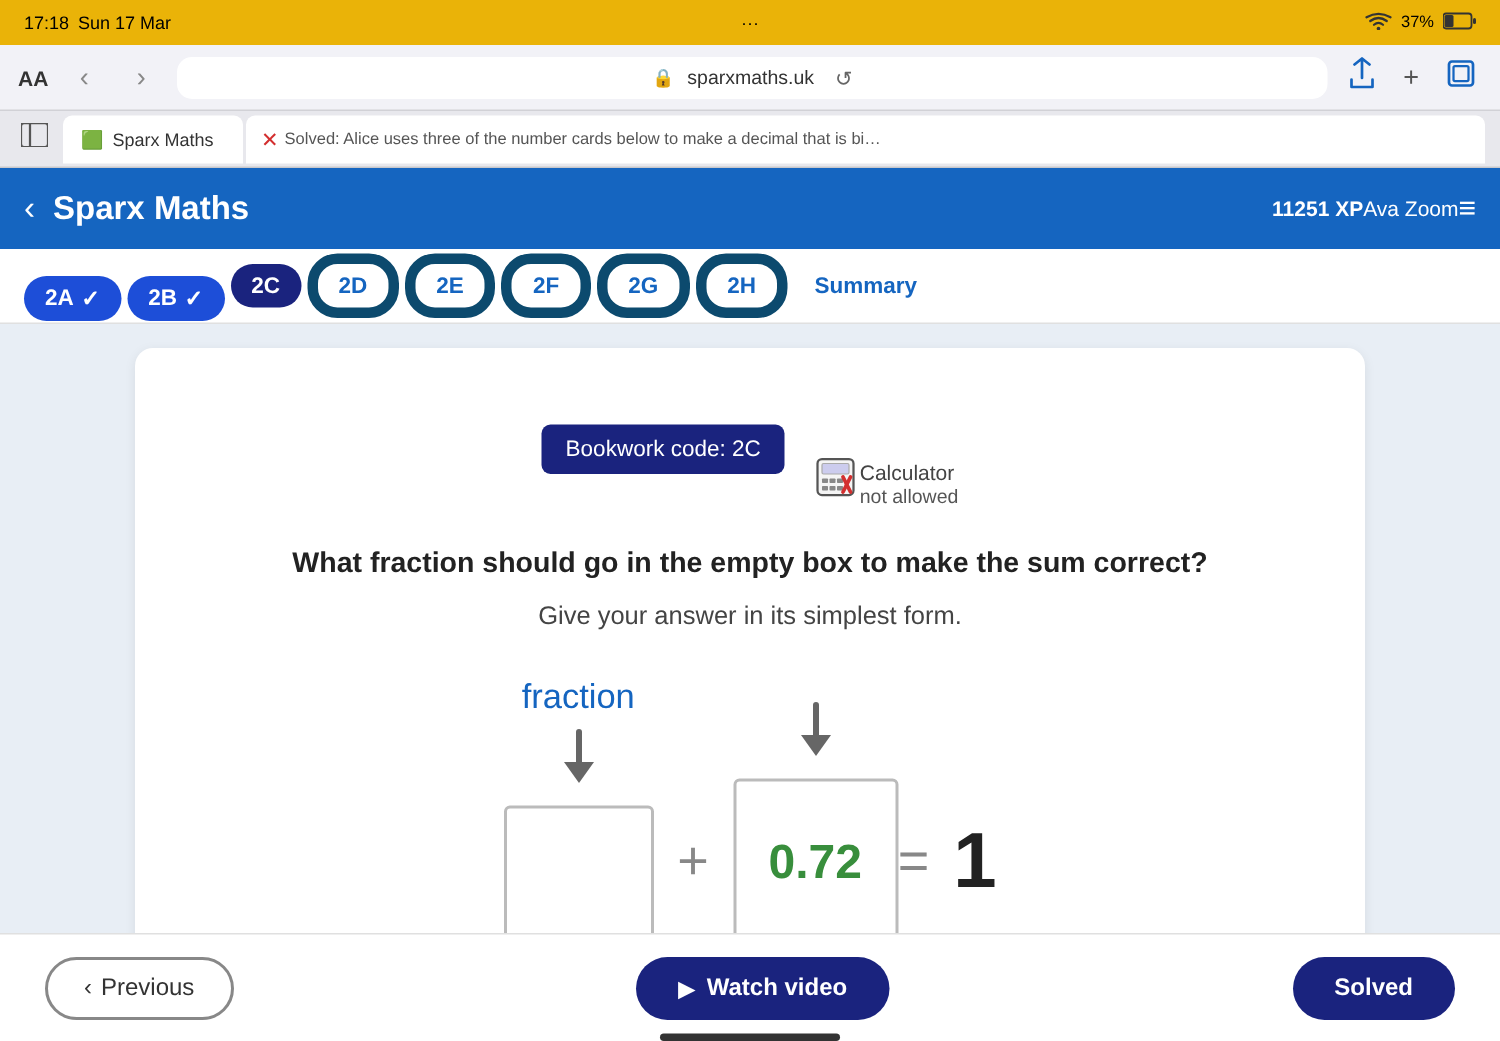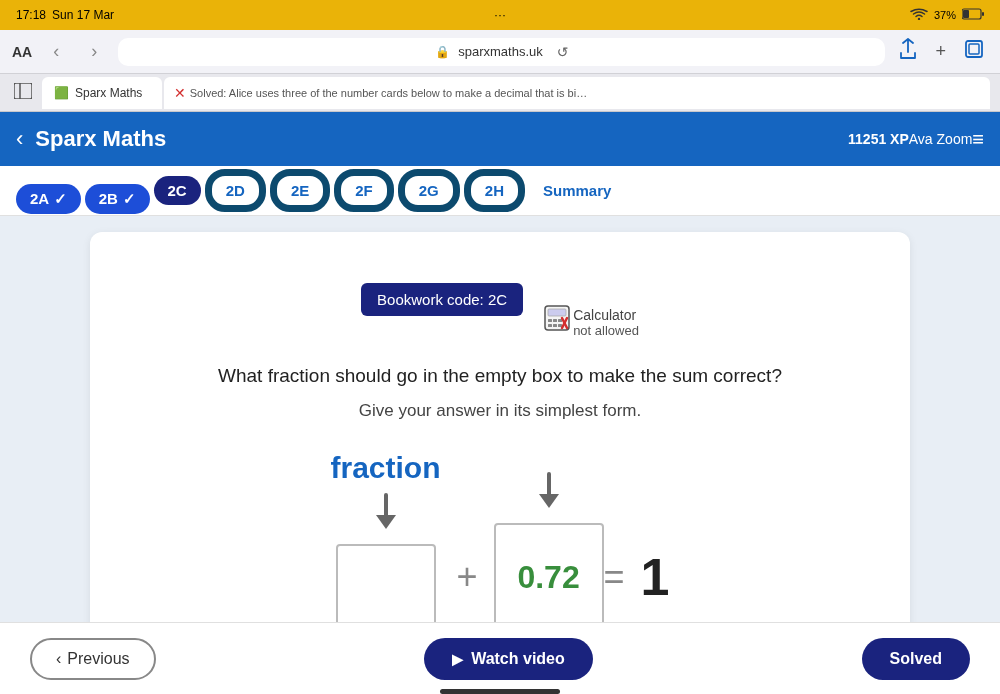--- a/index.html
+++ b/index.html
@@ -230,20 +230,21 @@
       margin-top: 44px;
     }
 
     
     .question-text {
       text-align: center;
       font-size: 19px;
       color: #222;
       margin-bottom: 10px;
       line-height: 1.5;
+      font-weight: bold;
     }
     .question-sub {
       text-align: center;
       font-size: 17px;
       color: #444;
       margin-bottom: 30px;
     }
 
     
     .math-diagram {
@@ -252,22 +253,22 @@
       justify-content: center;
       gap: 0;
       margin: 0 auto;
     }
     .diagram-col {
       display: flex;
       flex-direction: column;
       align-items: center;
     }
     .diagram-label-fraction {
-      font-size: 30px;
-      font-weight: 700;
+      font-size: 23px;
+      font-weight: 400;
       color: #1565c0;
       margin-bottom: 8px;
     }
     .diagram-label-decimal {
       font-size: 26px;
       font-weight: 700;
       color: #388e3c;
       margin-bottom: 8px;
     }
     .arrow-down {

